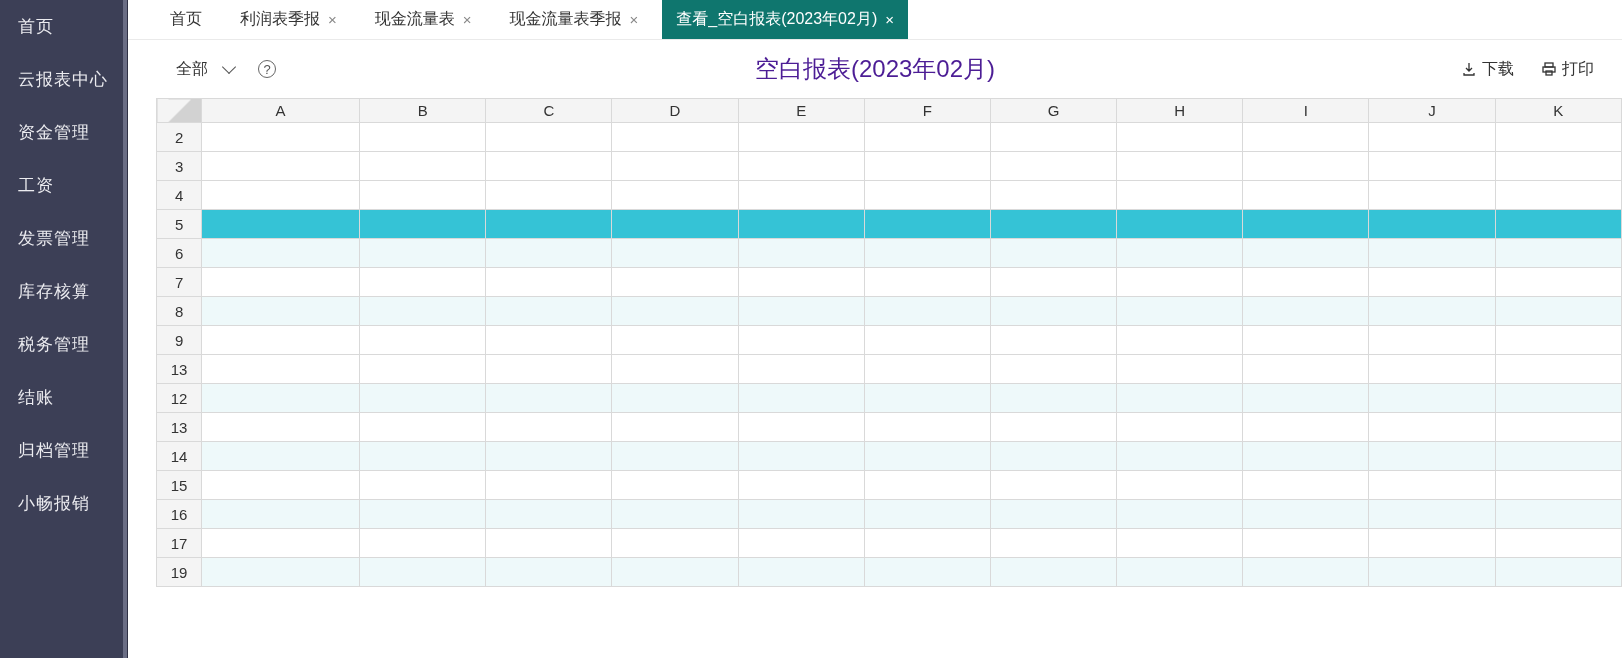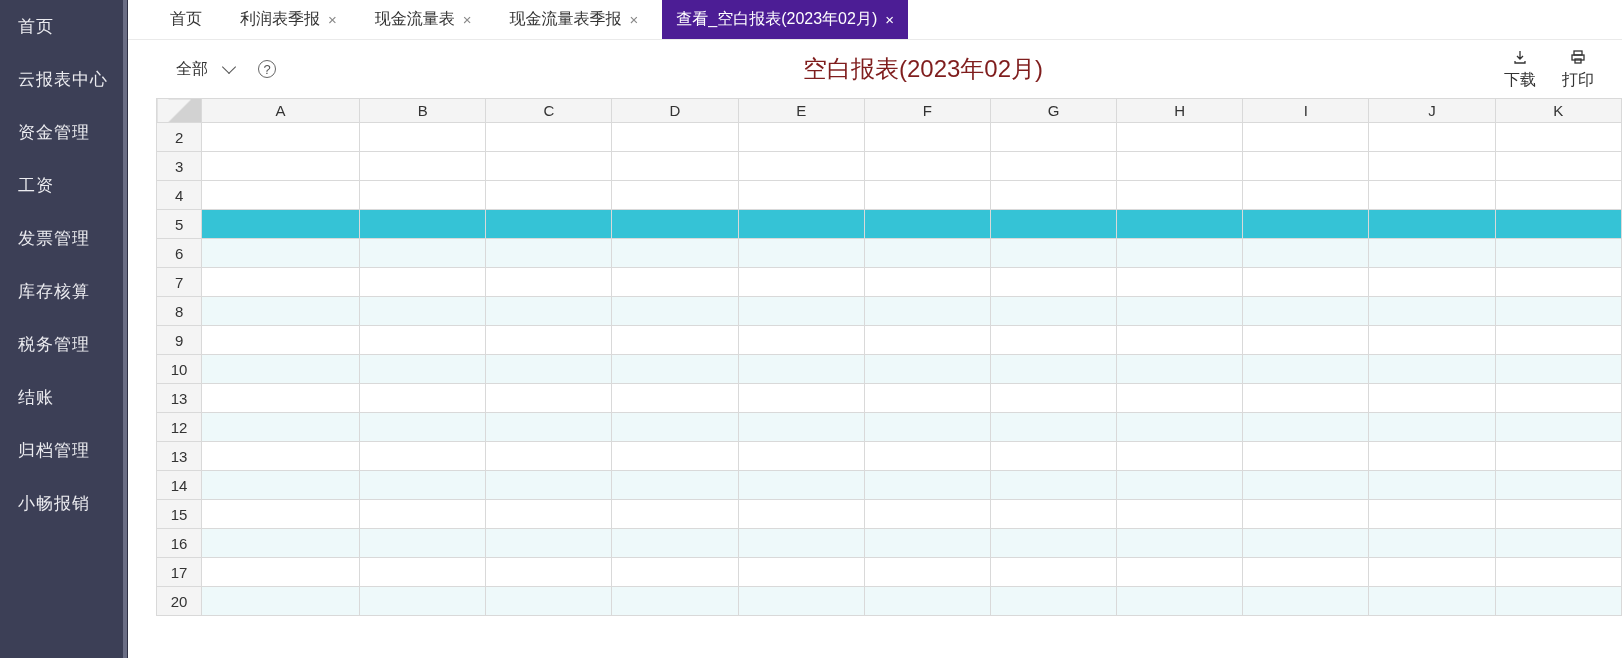--- a/index.html
+++ b/index.html
@@ -67,21 +67,21 @@
     cursor: pointer;
     position: relative;
   }
   .tab .close {
     margin-left: 8px;
     font-size: 15px;
     color: #888;
     cursor: pointer;
   }
   .tab.active {
-    background: #4c1d95;
+    background: #0f766e;
     color: #fff;
   }
   .tab.active .close { color: #fff; }
 
   
   .toolbar {
     display: flex;
     align-items: center;
     height: 58px;
     padding: 0 28px 0 48px;
@@ -111,37 +111,35 @@
     justify-content: center;
     font-size: 13px;
     color: #555;
     margin-left: 8px;
   }
   .toolbar-title {
     position: absolute;
     left: 50%;
     transform: translateX(-50%);
     font-size: 24px;
-    color: #7f1d1d;
-    margin-left: 48px;
+    color: #4c1d95;
   }
   .toolbar-right {
     margin-left: auto;
     display: flex;
     gap: 26px;
     align-items: center;
     font-size: 16px;
     color: #333;
   }
   .tool-btn {
     display: flex;
     align-items: center;
     gap: 4px;
     cursor: pointer;
-    flex-direction: column;
   }
   .icon-dl, .icon-print {
     display: inline-flex;
     width: 18px; height: 18px;
     align-items: center;
     justify-content: center;
   }
 
   
   .sheet-wrap {
@@ -410,34 +408,20 @@
             <td></td>
             <td></td>
             <td></td>
             <td></td>
             <td></td>
             <td></td>
             <td></td>
             <td></td>
             <td></td>
           </tr>
-          <tr class="row-alt">
-            <th class="rowhdr">10</th>
-            <td></td>
-            <td></td>
-            <td></td>
-            <td></td>
-            <td></td>
-            <td></td>
-            <td></td>
-            <td></td>
-            <td></td>
-            <td></td>
-            <td></td>
-          </tr>
           <tr>
             <th class="rowhdr">13</th>
             <td></td>
             <td></td>
             <td></td>
             <td></td>
             <td></td>
             <td></td>
             <td></td>
             <td></td>
@@ -523,21 +507,21 @@
             <td></td>
             <td></td>
             <td></td>
             <td></td>
             <td></td>
             <td></td>
             <td></td>
             <td></td>
           </tr>
           <tr class="row-alt">
-            <th class="rowhdr">20</th>
+            <th class="rowhdr">19</th>
             <td></td>
             <td></td>
             <td></td>
             <td></td>
             <td></td>
             <td></td>
             <td></td>
             <td></td>
             <td></td>
             <td></td>

